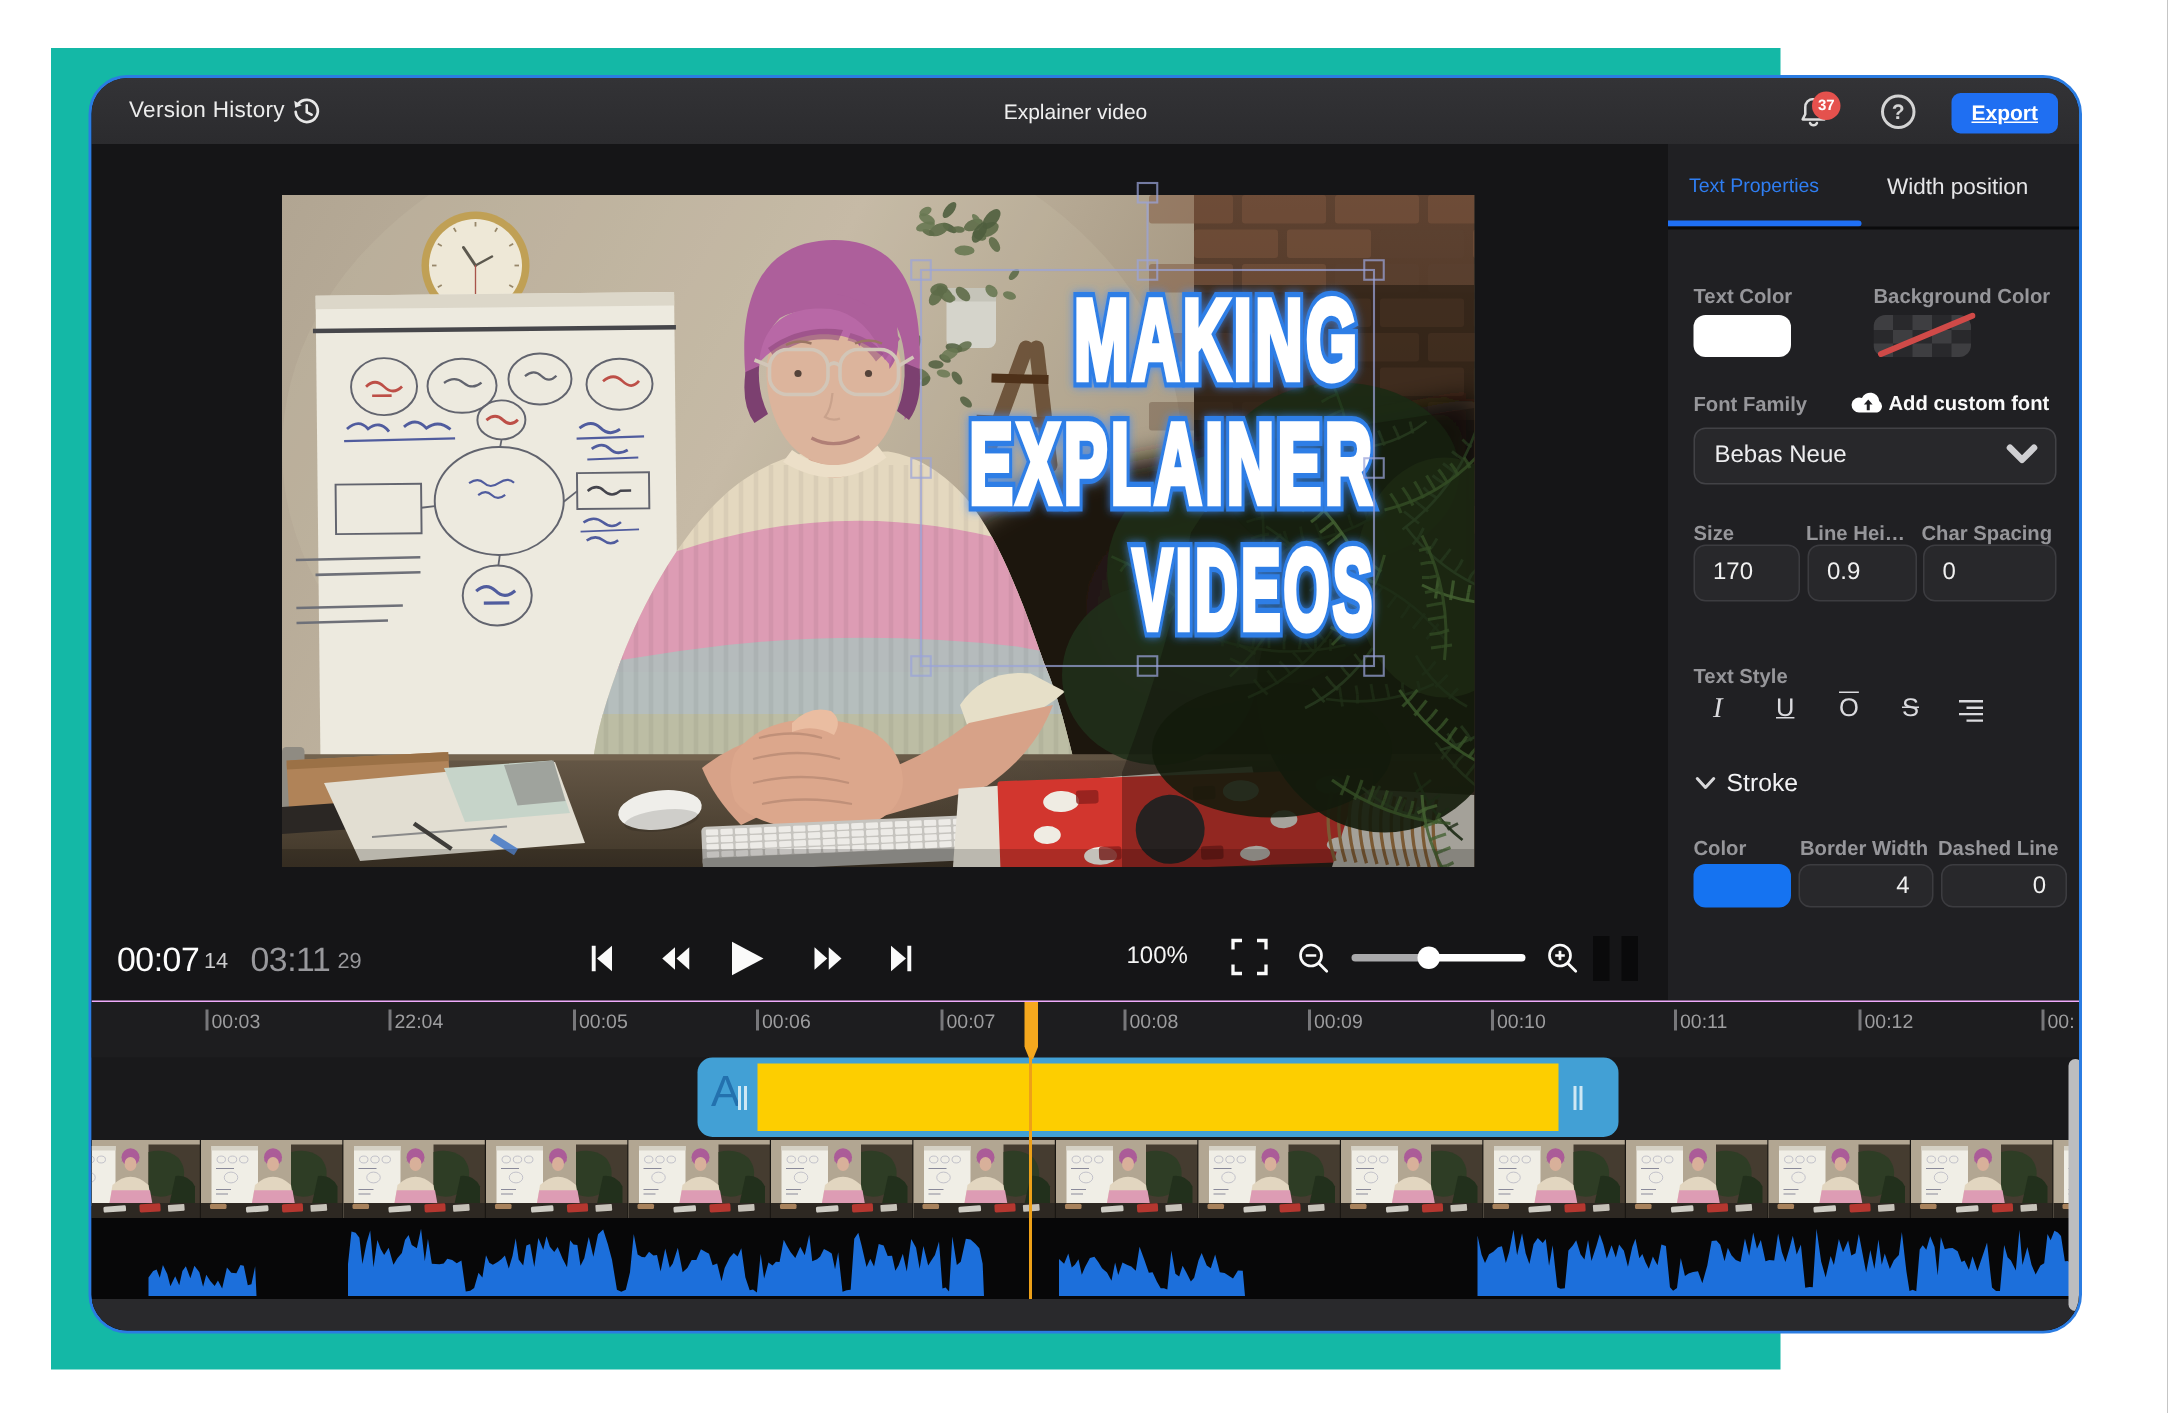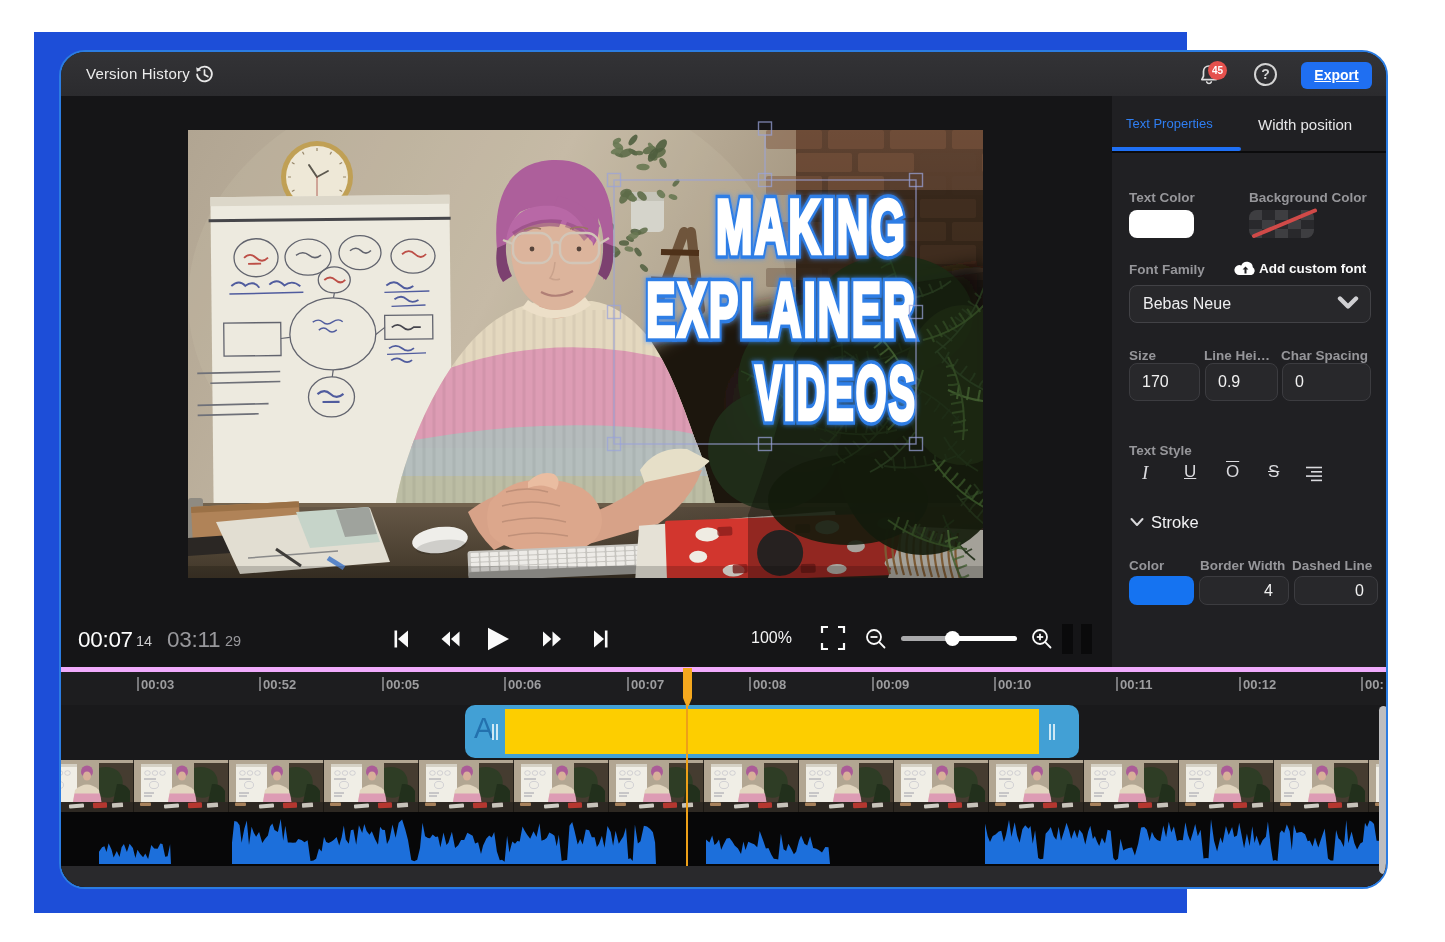--- a/index.html
+++ b/index.html
@@ -1,61 +1,62 @@
 <!DOCTYPE html>
 <html><head>
 <meta charset="utf-8">
 <style>
   * { margin:0; padding:0; box-sizing:border-box; }
   html,body { width:1445px; height:942px; background:#ffffff; font-family:"Liberation Sans", sans-serif; overflow:hidden; }
   .abs { position:absolute; }
-  #outer { position:absolute; left:34px; top:32px; width:1153px; height:881px; background:#1d4ed8; }
+  #outer { position:absolute; left:34px; top:32px; width:1153px; height:881px; background:#14b8a6; }
   #win { position:absolute; left:25px; top:18px; width:1329px; height:839px; border:2px solid #2b7ce2; border-radius:26px; overflow:hidden; background:#151517; }
   
   #topbar { position:absolute; left:0; top:0; width:1325px; height:44px; background:linear-gradient(#333336,#2b2b2e); }
   .vh { position:absolute; left:25px; top:13px; font-size:15px; color:#ececec; letter-spacing:.2px;}
   .title { position:absolute; left:0; top:14px; width:1312px; text-align:center; font-size:14px; color:#f0f0f0; }
   .exportbtn { position:absolute; left:1240px; top:10px; width:71px; height:27px; background:#1f6ff2; border-radius:6px; color:#fff; font-size:14px; font-weight:bold; text-align:center; line-height:27px;text-decoration:underline; }
   
   #preview { position:absolute; left:0; top:44px; width:1051px; height:571px; background:#151517; }
   #videobox { position:absolute; left:127px; top:34px; width:795px; height:448px; background:#242018; overflow:hidden; }
   
   #transport { position:absolute; left:0; top:516px; width:1051px; height:55px; }
   
   #sidebar { position:absolute; left:1051px; top:44px; width:274px; height:571px; background:#202023; }
   .tabu { position:absolute; left:0; top:51px; width:129px; height:4px; background:#1f70f5; border-radius:0 2px 2px 0; }
   .tabsep { position:absolute; left:0; top:55px; width:274px; height:2px; background:#0b0b0c; }
   .lab { position:absolute; font-size:13.5px; font-weight:bold; color:#96969a; }
   .inp { position:absolute; background:#28282b; border:1px solid #3c3c40; border-radius:8px; color:#f0f0f0; font-size:16px; }
   
   #timeline { position:absolute; left:0; top:615px; width:1325px; height:220px; background:#19191b; }
-  #ruler { position:absolute; left:0; top:0; width:1325px; height:38px; background:#1d1d1f; border-top:5px solid #f0abfc;font-weight:bold; }
+  #ruler { position:absolute; left:0; top:0; width:1325px; height:38px; background:#1d1d1f; border-top:1px solid #f0abfc; }
   .tick { position:absolute; top:5px; width:1.5px; height:14px; background:#77777a; }
   .ticklab { position:absolute; top:5px; font-size:13px; color:#9d9d9f; }
   #filmstrip { position:absolute; left:0; top:93px; width:1325px; height:52px; background:#000; overflow:hidden; }
   #waverow { position:absolute; left:0; top:145px; width:1325px; height:54px; background:#070708; }
   #bottomstrip { position:absolute; left:0; top:199px; width:1325px; height:21px; background:#29292c; }
 </style>
 </head>
 <body>
 <div id="outer">
 <div id="win">
 
   <div id="topbar">
     <div class="vh">Version History</div>
     <svg class="abs" style="left:134px;top:13px" width="19" height="19" viewBox="0 0 19 19">
       <path d="M3.8 4.2 A7.4 7.4 0 1 1 2.1 9.5" fill="none" stroke="#e8e8e8" stroke-width="1.8" stroke-linecap="round"></path>
       <path d="M1.2 2.2 L1.8 6.8 L6.2 5.2 Z" fill="#e8e8e8"></path>
       <path d="M9.5 5.2 L9.5 9.8 L12.8 11.5" fill="none" stroke="#e8e8e8" stroke-width="1.7" stroke-linecap="round"></path>
     </svg>
+    <div class="title">Explainer video</div>
     <svg class="abs" style="left:1136px;top:11px" width="24" height="24" viewBox="0 0 24 24">
       <path d="M12 3 C8.7 3 6.5 5.4 6.5 8.6 L6.5 13.2 L4.8 16.6 L19.2 16.6 L17.5 13.2 L17.5 8.6 C17.5 5.4 15.3 3 12 3 Z" fill="none" stroke="#dcdcdc" stroke-width="1.7" stroke-linejoin="round"></path>
       <path d="M9.7 19 A2.5 2.5 0 0 0 14.3 19" fill="none" stroke="#dcdcdc" stroke-width="1.7" stroke-linecap="round"></path>
     </svg>
-    <div class="abs" style="left:1147px;top:9px;width:19px;height:19px;border-radius:50%;background:#e5514d;color:#fff;font-size:10px;font-weight:bold;text-align:center;line-height:19px;">45</div>
+    <div class="abs" style="left:1147px;top:9px;width:19px;height:19px;border-radius:50%;background:#e5514d;color:#fff;font-size:10px;font-weight:bold;text-align:center;line-height:19px;">37</div>
     <div class="abs" style="left:1193px;top:11px;width:23px;height:23px;border-radius:50%;border:2px solid #d4d4d4;color:#d4d4d4;font-size:14px;font-weight:bold;text-align:center;line-height:19px;">?</div>
     <div class="exportbtn">Export</div>
   </div>
 
   <div id="preview">
     <div id="videobox">
           <svg width="795" height="448" viewBox="0 0 795 448" style="position:absolute;left:0;top:0">
             <defs>
 <linearGradient id="wall" x1="0" y1="0" x2="1" y2="0.3">
  <stop offset="0" stop-color="#b1a592"></stop>
@@ -999,21 +1000,21 @@
     <div class="abs" style="left:17px;top:480px;width:65px;height:29px;background:#1573f1;border-radius:8px;"></div>
     <div class="inp" style="left:87px;top:480px;width:90px;height:29px;line-height:27px;padding-right:15px;text-align:right;">4</div>
     <div class="inp" style="left:182px;top:480px;width:84px;height:29px;line-height:27px;padding-right:13px;text-align:right;">0</div>
   </div>
 
   <div id="timeline">
     <div id="ruler">
       <div class="tick" style="left:76px"></div>
           <div class="ticklab" style="left:80px">00:03</div>
       <div class="tick" style="left:198px"></div>
-          <div class="ticklab" style="left:202px">00:52</div>
+          <div class="ticklab" style="left:202px">22:04</div>
       <div class="tick" style="left:321px"></div>
           <div class="ticklab" style="left:325px">00:05</div>
       <div class="tick" style="left:443px"></div>
           <div class="ticklab" style="left:447px">00:06</div>
       <div class="tick" style="left:566px"></div>
           <div class="ticklab" style="left:570px">00:07</div>
       <div class="tick" style="left:688px"></div>
           <div class="ticklab" style="left:692px">00:08</div>
       <div class="tick" style="left:811px"></div>
           <div class="ticklab" style="left:815px">00:09</div>

